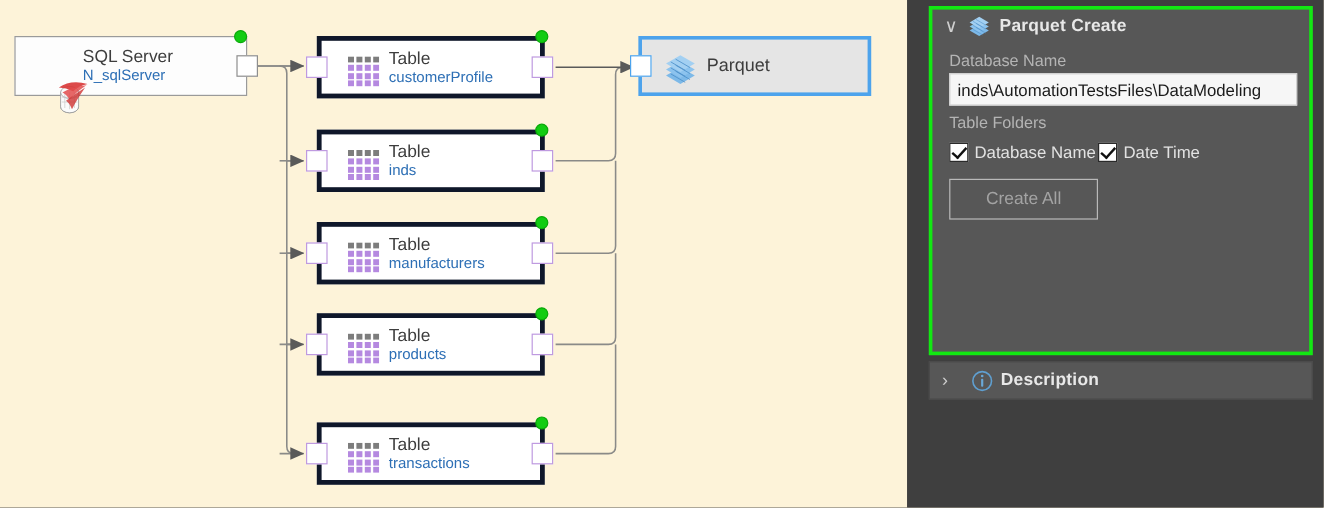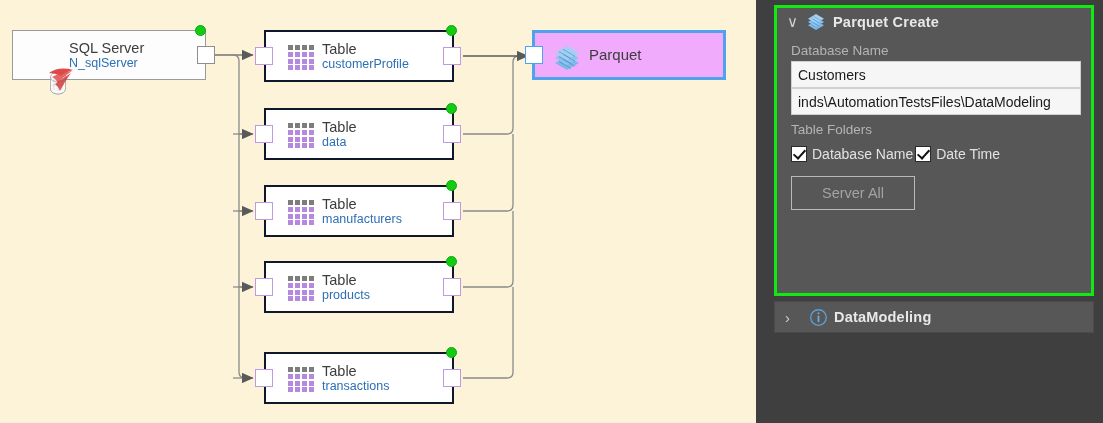--- a/index.html
+++ b/index.html
@@ -27,27 +27,27 @@
   .node .sub{font-size:12.5px;color:#2d6fb5;}
 
   .node-src{
     left:12px;top:30px;width:194px;height:50px;
     background:#fdfdfd;border:1px solid #9a9a9a;
   }
   .node-src .labels{margin-left:56px;}
 
   .node-tbl{
     width:190px;height:52px;left:264px;
-    background:#ffffff;border:2px solid #0f172a;
+    background:#ffffff;border:4px solid #0f172a;
   }
   .node-tbl .labels{margin-left:56px;}
 
   .node-parquet{
     left:532px;top:30px;width:194px;height:50px;
-    background:#f0abfc;border:3px solid #4da3ec;
+    background:#e5e5e5;border:3px solid #4da3ec;
   }
   .node-parquet .labels{margin-left:54px;}
   .node-parquet .ttl{font-size:15px;}
 
   
   .port{position:absolute;width:18px;height:18px;background:#ffffff;box-sizing:border-box;}
   .port.in{border:1.5px solid #bf9ae0;}
   .port.out{border:1.5px solid #bf9ae0;}
   .port.gray{border:1.5px solid #8e8e8e;}
   .port.blue{border:1.5px solid #4da3ec;}
@@ -211,21 +211,21 @@
             <rect x="14" y="14" width="5" height="5"></rect>
             <rect x="21" y="14" width="5" height="5"></rect>
           <rect x="0" y="20" width="5" height="5"></rect>
             <rect x="7" y="20" width="5" height="5"></rect>
             <rect x="14" y="20" width="5" height="5"></rect>
             <rect x="21" y="20" width="5" height="5"></rect>
         </g>
       </svg>
       <div class="labels">
         <span class="ttl">Table</span>
-        <span class="sub">data</span>
+        <span class="sub">inds</span>
       </div>
     </div>
     <div class="port in" style="left:255px;top:125px;"></div>
     <div class="dot" style="left:446px;top:103px;"></div>
     <div class="port out" style="left:443px;top:125px;"></div>
 
     <div class="node node-tbl" style="top:185px;">
       <svg class="ic ic-tbl" viewBox="0 0 26 25">
         <g fill="#7d7d7d">
             <rect x="0" y="0" width="5" height="5"></rect>
@@ -350,40 +350,39 @@
           <path d="M4,15 L16,8 L28,15 L16,22 z" fill="#8cc3ee"></path>
           <path d="M4,10 L16,3 L28,10 L16,17 z" fill="#a3d0f2"></path>
           <g stroke="#4b8fc9" stroke-width="0.8" fill="none" opacity="0.85">
             <path d="M8,8.6 L20,15.6 M12,6.3 L24,13.3 M8,13.6 L20,20.6 M12,11.3 L24,18.3 M8,18.6 L20,25.6 M12,16.3 L24,23.3"></path>
           </g>
         </svg>
         <span class="sec-title">Parquet Create</span>
       </div>
 
       <div class="fld-label">Database Name</div>
-      <input class="txtin" type="text" value="Customers" style="">
 
       <input class="txtin" type="text" value="inds\AutomationTestsFiles\DataModeling" style="">
 
       <div class="fld-label">Table Folders</div>
 
       <div class="cbrow">
         <span class="cb on"></span>
         <span class="cblab">Database Name</span>
         <span class="cb on"></span>
         <span class="cblab">Date Time</span>
       </div>
 
-      <button class="btn">Server All</button>
+      <button class="btn">Create All</button>
     </div>
 
     <div class="desc-sec">
       <span class="chev">›</span>
       <svg class="info-ic" viewBox="0 0 20 20">
         <circle cx="10" cy="10" r="8.2" fill="none" stroke="#5f9fd0" stroke-width="1.4"></circle>
         <circle cx="10" cy="5.6" r="1.15" fill="#6aa9d8"></circle>
         <rect x="9.05" y="8" width="1.9" height="7" rx="0.8" fill="#6aa9d8"></rect>
       </svg>
-      <span class="sec-title">DataModeling</span>
+      <span class="sec-title">Description</span>
     </div>
   </div>
 
 </div>
 
 </body></html>

